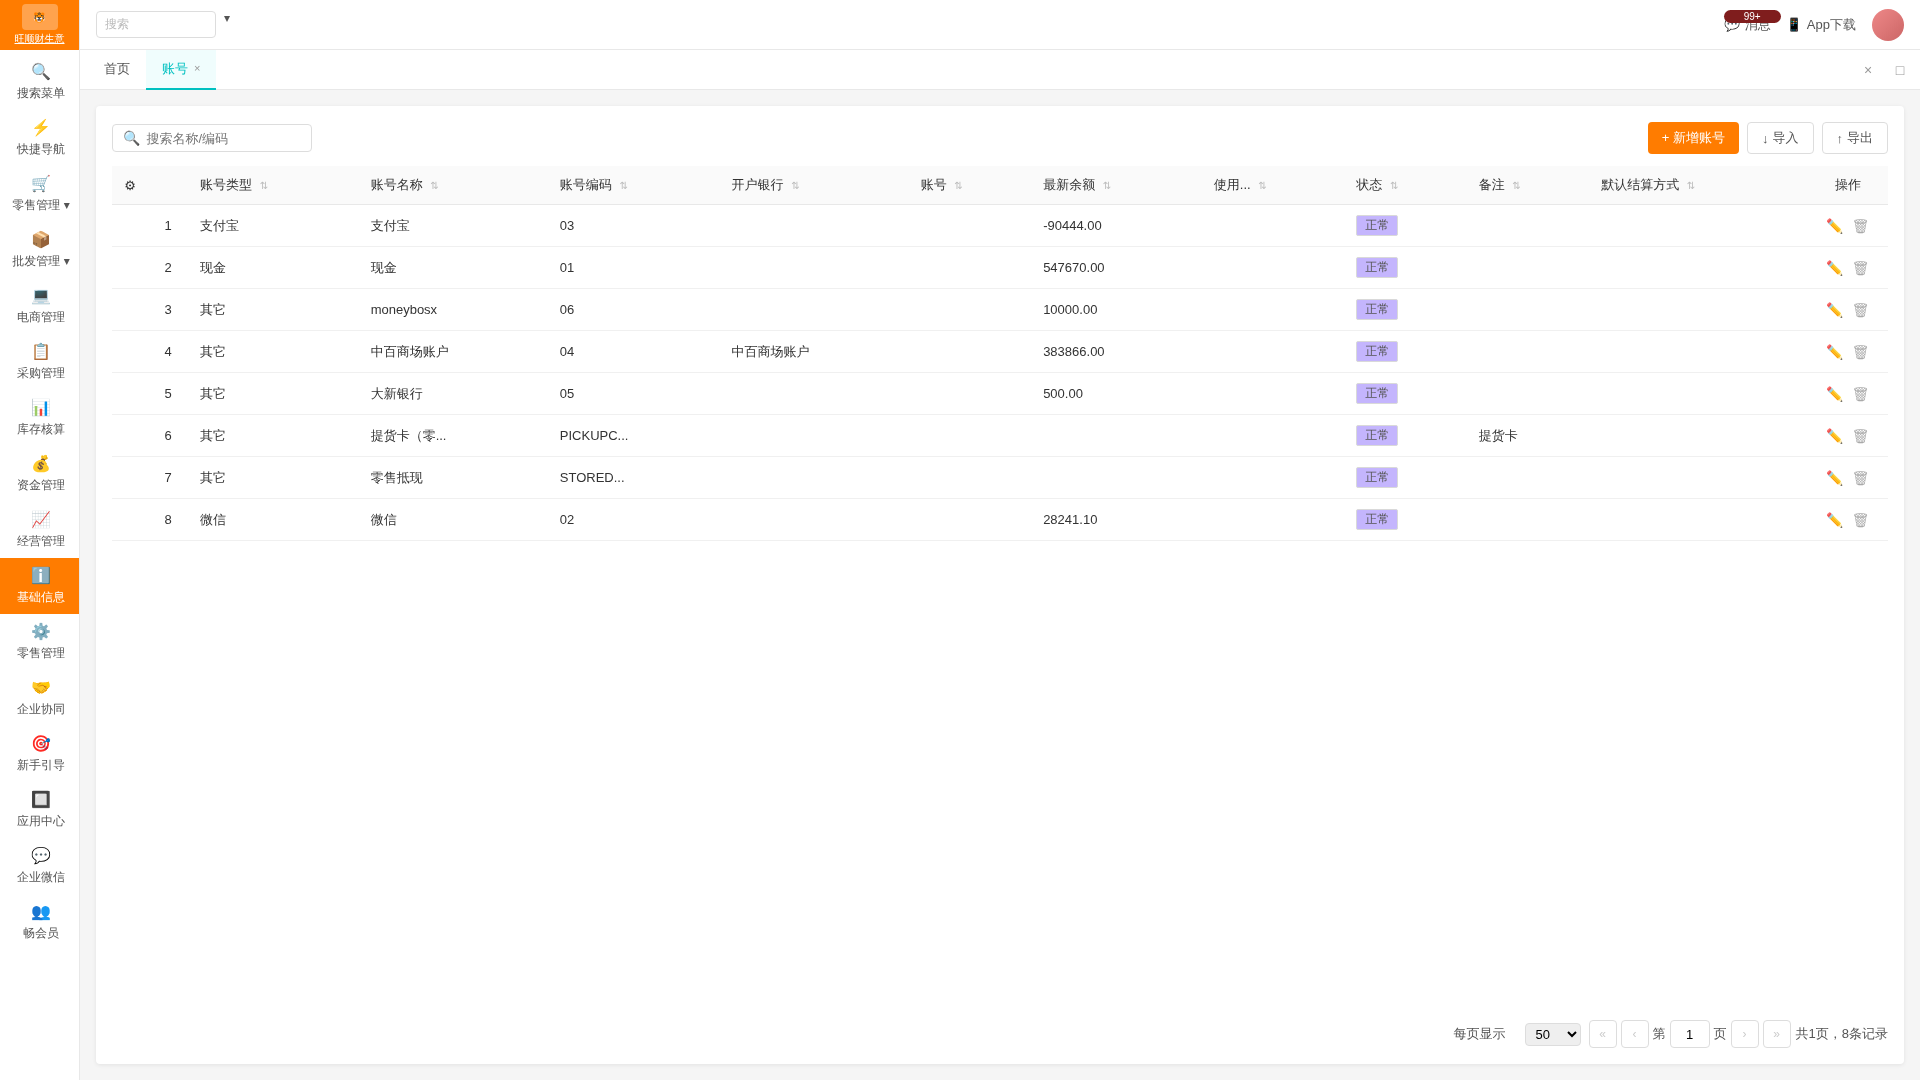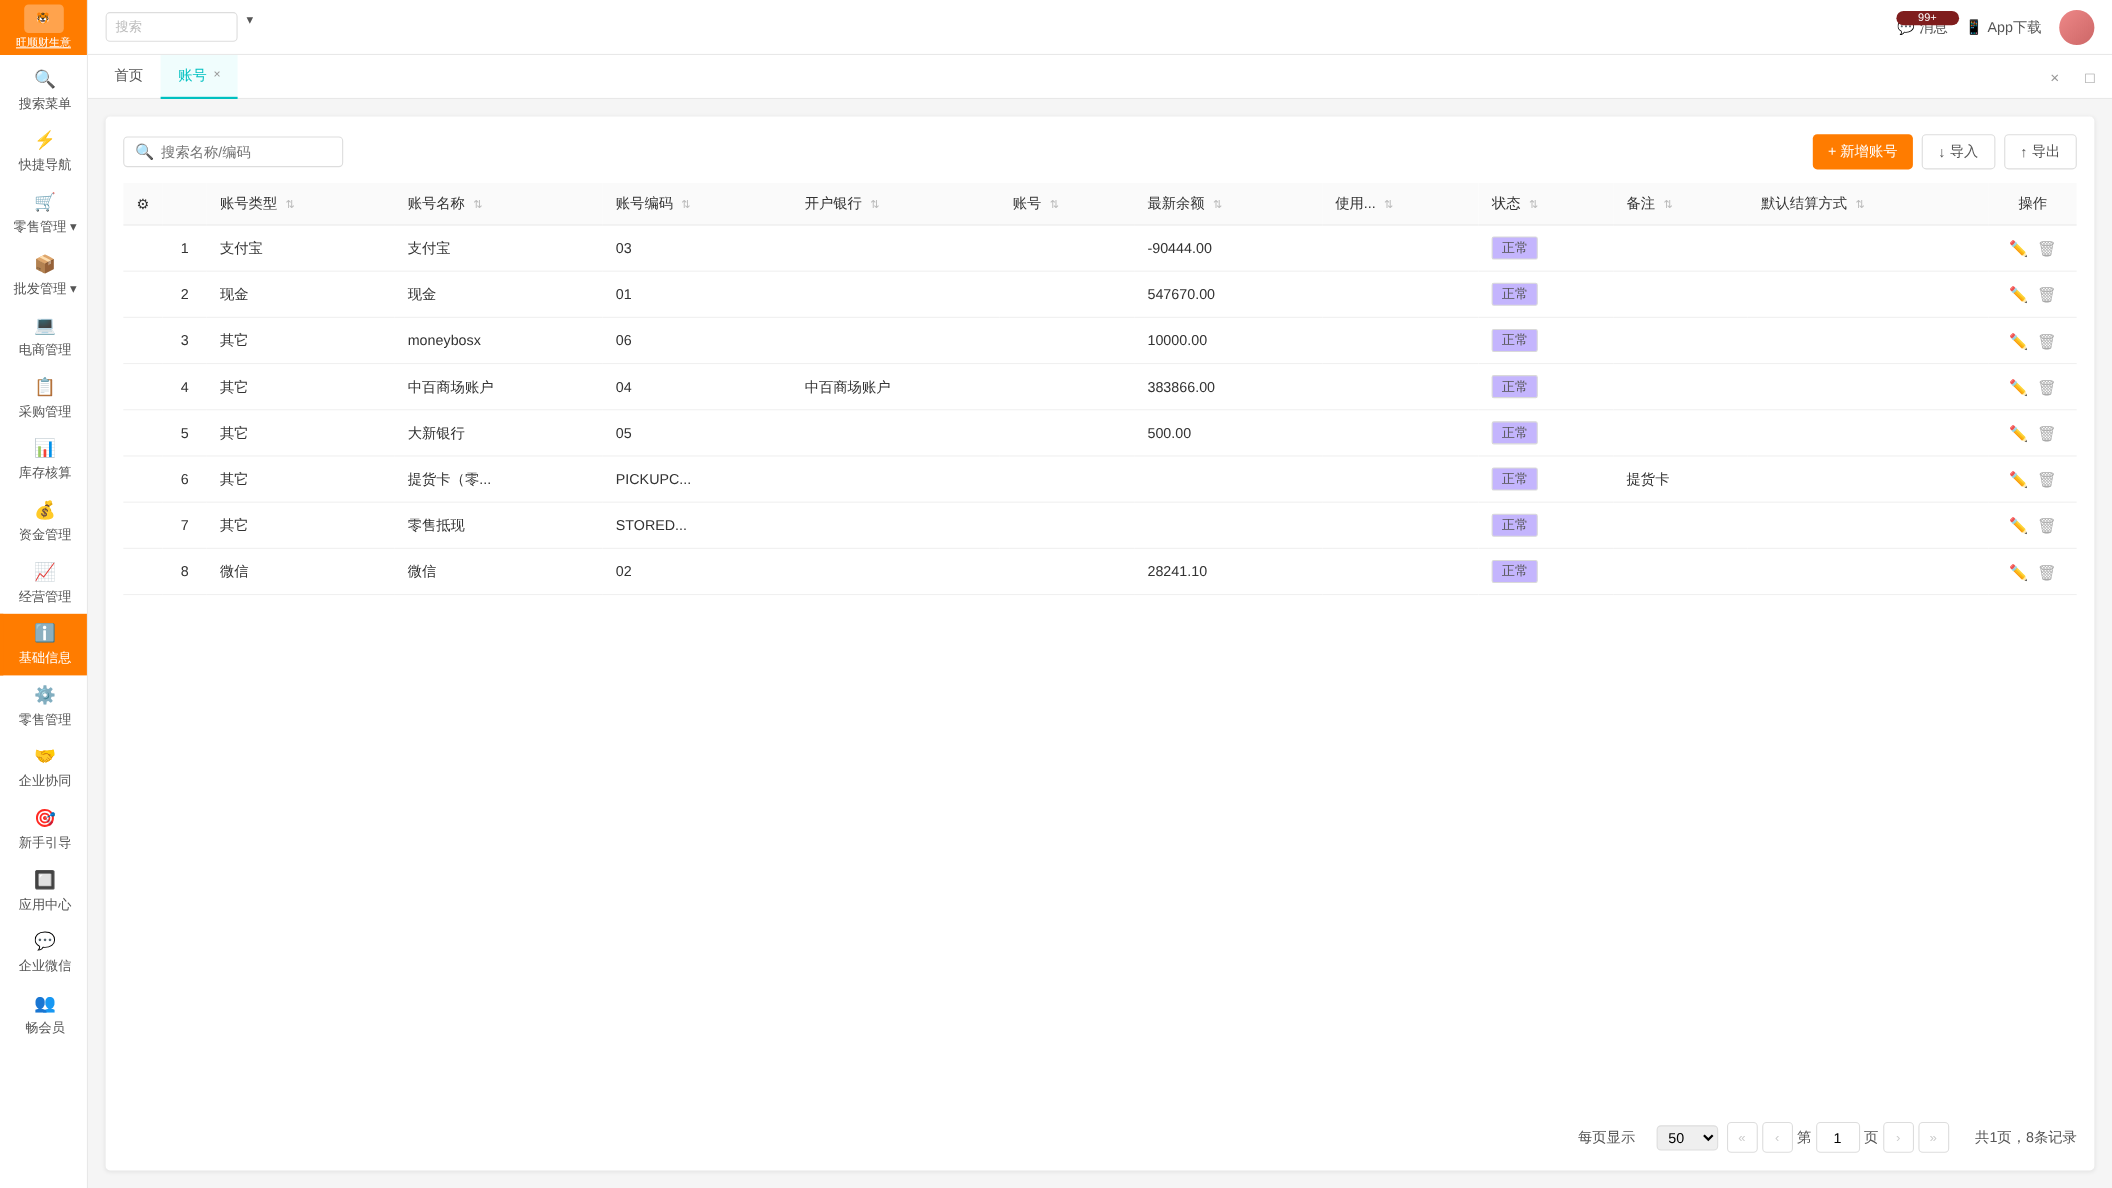--- a/index.html
+++ b/index.html
@@ -695,18 +695,18 @@
         <div class="page-nav">
           <div class="page-btn disabled">«</div>
           <div class="page-btn disabled">‹</div>
           <div class="page-input">
             <span>第</span>
             <input type="text" value="1" style="">
             <span>页</span>
           </div>
           <div class="page-btn disabled">›</div>
           <div class="page-btn disabled">»</div>
-          <span style="margin-left:20px;">共1页，8条记录</span>
+          <span style="margin-left:1px;">共1页，8条记录</span>
         </div>
       </div>
     </div>
   </div>
 </div>
 
 </body></html>

